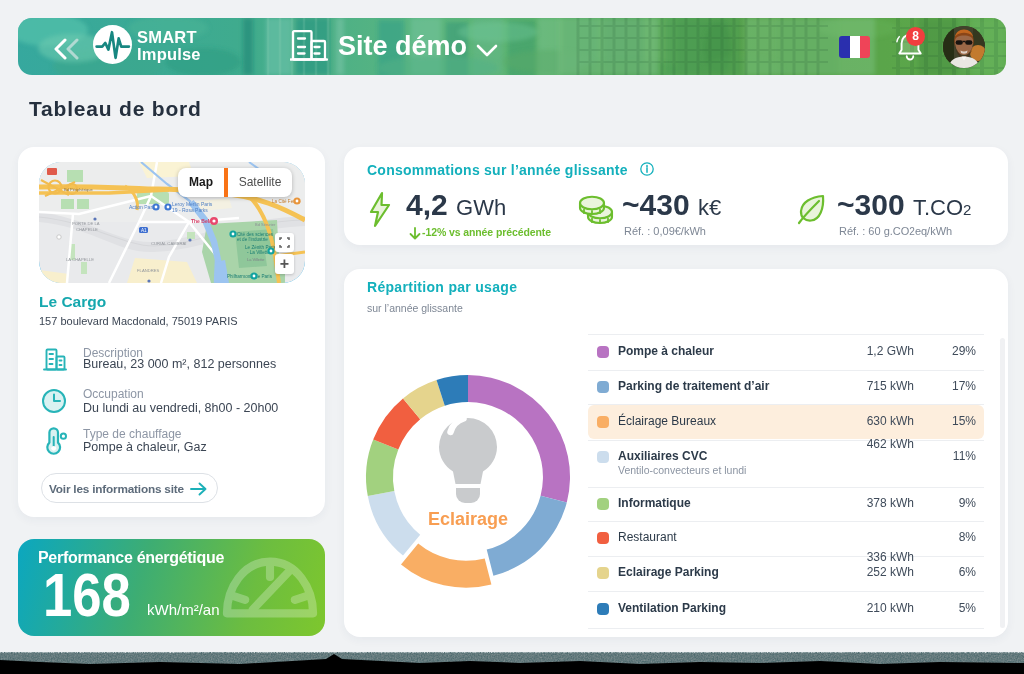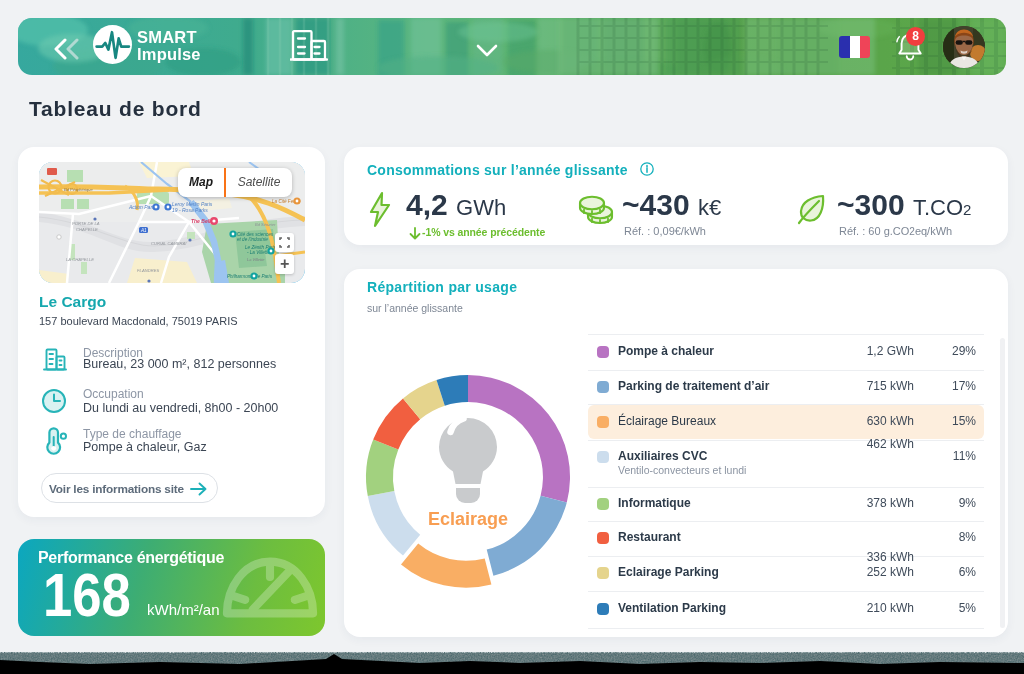--- a/index.html
+++ b/index.html
@@ -93,20 +93,21 @@
   
   <svg style="position:absolute;left:272px;top:12px" width="38" height="34" viewBox="0 0 38 34">
     <g stroke="#fff" stroke-width="2.3" fill="none" stroke-linecap="round" stroke-linejoin="round">
       <rect x="3" y="1.2" width="18.5" height="28.3" rx="1"></rect>
       <rect x="21.5" y="11" width="13.5" height="18.5" rx="1"></rect>
       <path d="M0.8 29.5 H37"></path>
       <path d="M8 8.5 H15 M8 17 H15 M8 23.5 H14.5"></path>
       <path d="M24.5 17 H29.5 M24.5 23.5 H29.5"></path>
     </g>
   </svg>
+  <div style="position:absolute;left:320px;top:12.5px;color:#fff;font-size:27px;font-weight:bold;">Site démo</div>
   <svg style="position:absolute;left:458px;top:26px" width="22" height="14" viewBox="0 0 22 14">
     <path d="M2 2 L11 11 L20 2" stroke="#fff" stroke-width="2.6" fill="none" stroke-linecap="round" stroke-linejoin="round"></path>
   </svg>
   
   <div style="position:absolute;left:821px;top:18px;width:31px;height:22px;border-radius:3px;overflow:hidden;">
     <div style="position:absolute;left:0;width:11px;height:22px;background:#2a2fae;"></div>
     <div style="position:absolute;left:11px;width:10px;height:22px;background:#fff;"></div>
     <div style="position:absolute;left:21px;width:10px;height:22px;background:#ef4458;"></div>
   </div>
   
@@ -136,21 +137,21 @@
       <path d="M17.5 24.5 Q21 26.5 24.5 24.5 L24 27 Q21 28.5 18 27 Z" fill="#e8e2da" opacity=".85"></path>
       <path d="M6 42 C6 34 13 30.5 21 30.5 C29 30.5 36 34 36 42 Z" fill="#e9e7e3"></path>
       <path d="M18.5 30.5 L21 34.5 L23.5 30.5 Z" fill="#f7f6f4"></path>
     </svg>
   </div>
 </div>
 
 <div style="position:absolute;left:29px;top:96.5px;font-size:21px;font-weight:bold;letter-spacing:.8px;color:#25303e;">Tableau de bord</div>
 
 <div class="card" style="left:18px;top:147px;width:307px;height:370px;"></div>
-<div id="mapbox" style="position:absolute;left:39px;top:162px;width:266px;height:121px;border-radius:14px;overflow:hidden;background:#0ea5e9;font-style:italic;">
+<div id="mapbox" style="position:absolute;left:39px;top:162px;width:266px;height:121px;border-radius:22px;overflow:hidden;background:#0ea5e9;">
   <svg width="266" height="121" viewBox="0 0 266 121">
     <rect width="266" height="121" fill="#e9eaec"></rect>
     <rect x="0" y="0" width="266" height="60" fill="#eceded"></rect>
 
     <path d="M0 50 C50 56 80 82 115 80 C165 76 190 58 266 54 L266 64 C190 68 168 88 115 90 C80 92 50 64 0 60 Z" fill="#e0e1e4"></path>
     <path d="M0 55 C50 60 85 84 115 84 C165 82 195 60 266 58" stroke="#d6d7da" stroke-width="1.2" fill="none"></path>
 
     <path d="M100 0 L150 0 L155 14 L108 16 Z" fill="#faf3d4"></path>
     <path d="M88 121 L96 96 L148 100 L158 121 Z" fill="#f8efcd"></path>
     <path d="M0 108 L30 112 L28 121 L0 121 Z" fill="#f8efcd"></path>
@@ -237,21 +238,21 @@
       <circle cx="110" cy="119" r="1.6" fill="#5b76b8"></circle>
       <circle cx="151" cy="78" r="1.6" fill="#5b76b8"></circle>
       <circle cx="20" cy="75" r="2.2" fill="#fff" stroke="#c9c9c9"></circle>
     </g>
     <rect x="100" y="65" width="9" height="6" rx="1.5" fill="#3e6fd0"></rect>
     <text x="102" y="70" font-size="4.6px" fill="#fff">A1</text>
   </svg>
   
   <div style="position:absolute;left:139px;top:6px;width:114px;height:29px;background:#fff;border-radius:8px;box-shadow:0 1px 4px rgba(0,0,0,.25);"></div>
   <div style="position:absolute;left:139px;top:6px;width:46px;height:29px;font-size:12px;font-weight:bold;color:#1a1a1a;text-align:center;line-height:29px;">Map</div>
-  <div style="position:absolute;left:185px;top:6px;width:68px;height:29px;font-size:12px;color:#4e4e4e;text-align:center;line-height:29px;border-left:2px solid #f97316;">Satellite</div>
+  <div style="position:absolute;left:185px;top:6px;width:68px;height:29px;font-size:12px;color:#4e4e4e;text-align:center;line-height:29px;border-left:4px solid #f97316;">Satellite</div>
   
   <div style="position:absolute;left:236px;top:71px;width:19px;height:19px;background:#fff;border-radius:3px;box-shadow:0 1px 3px rgba(0,0,0,.2);">
     <svg width="19" height="19" viewBox="0 0 19 19">
         <g stroke="#666" stroke-width="1.6" fill="none">
           <path d="M5 7 V5 H7 M12 5 H14 V7 M14 12 V14 H12 M7 14 H5 V12"></path>
         </g>
       </svg>
   </div>
   <div style="position:absolute;left:236px;top:91.5px;width:19px;height:20px;background:#fff;border-radius:3px;box-shadow:0 1px 3px rgba(0,0,0,.2);color:#555;font-size:16px;font-weight:bold;text-align:center;line-height:19px;">+</div>
 </div>
@@ -324,21 +325,21 @@
   <path d="M7 6 V10.2 M7 3.6 V4.9" stroke="#13b0bc" stroke-width="1.5" stroke-linecap="round"></path>
 </svg>
 
 <svg style="position:absolute;left:367px;top:191px" width="26" height="37" viewBox="0 0 26 37">
   <path d="M15 2 L4 21 H11 L8 35 L22 14 H14.5 Z" fill="#e9f4da" stroke="#6cbe2e" stroke-width="2.2" stroke-linejoin="round"></path>
 </svg>
 <div style="position:absolute;left:406px;top:188px;font-size:30px;font-weight:bold;color:#2b3849;">4,2 <span style="font-size:22px;font-weight:normal;">GWh</span></div>
 <svg style="position:absolute;left:409px;top:227px" width="12" height="13" viewBox="0 0 12 13">
   <path d="M6 1 V11 M1.5 7 L6 11.5 L10.5 7" stroke="#6cbe2e" stroke-width="1.8" fill="none" stroke-linecap="round" stroke-linejoin="round"></path>
 </svg>
-<div style="position:absolute;left:422px;top:226px;font-size:10.5px;font-weight:bold;letter-spacing:-.1px;color:#6cbe2e;">-1% vs année précédente</div>
+<div style="position:absolute;left:422px;top:226px;font-size:10.5px;font-weight:bold;letter-spacing:-.1px;color:#6cbe2e;">-12% vs année précédente</div>
 
 <svg style="position:absolute;left:578px;top:195px" width="37" height="30" viewBox="0 0 37 30">
   <g stroke="#6cbe2e" stroke-width="2.1" fill="#eaf4dc" stroke-linejoin="round" stroke-linecap="round">
     <path d="M10 17 V22 C10 25.3 15.4 28 22 28 C28.6 28 34 25.3 34 22 V17" fill="#eaf4dc"></path>
     <path d="M14 23.6 V27.2 M22 24.9 V28.2 M30 23.6 V27.2" fill="none" stroke-width="1.8"></path>
     <ellipse cx="22" cy="17" rx="12" ry="6.3"></ellipse>
     <path d="M2 8 V13 C2 16.3 7.4 19 14 19 C20.6 19 26 16.3 26 13 V8" fill="#eaf4dc"></path>
     <path d="M6 14.6 V18.2 M14 15.9 V19.2 M22 14.6 V18.2" fill="none" stroke-width="1.8"></path>
     <ellipse cx="14" cy="8" rx="12" ry="6.3"></ellipse>
   </g>
@@ -401,21 +402,21 @@
 <div style="position:absolute;left:597px;top:451px;width:12px;height:12px;border-radius:4px;background:#ccdded;"></div>
 <div style="position:absolute;left:618px;top:449px;font-size:12px;font-weight:bold;color:#2c3a49;">Auxiliaires CVC</div>
 <div style="position:absolute;left:618px;top:464px;font-size:10.5px;color:#8b94a2;">Ventilo-convecteurs et lundi</div>
 <div style="position:absolute;left:790px;top:437px;width:124px;text-align:right;font-size:12px;color:#3f4b5a;">462 kWh</div>
 <div style="position:absolute;left:930px;top:449px;width:46px;text-align:right;font-size:12px;color:#3f4b5a;">11%</div>
 <div style="position:absolute;left:597px;top:498px;width:12px;height:12px;border-radius:4px;background:#a2d17f;"></div>
 <div style="position:absolute;left:618px;top:496px;font-size:12px;font-weight:bold;color:#2c3a49;">Informatique</div>
 <div style="position:absolute;left:790px;top:496px;width:124px;text-align:right;font-size:12px;color:#3f4b5a;">378 kWh</div>
 <div style="position:absolute;left:930px;top:496px;width:46px;text-align:right;font-size:12px;color:#3f4b5a;">9%</div>
 <div style="position:absolute;left:597px;top:532px;width:12px;height:12px;border-radius:4px;background:#f15f40;"></div>
-<div style="position:absolute;left:618px;top:530px;font-size:12px;font-weight:bold;color:#2c3a49;">Restaurant</div>
+<div style="position:absolute;left:618px;top:530px;font-size:12px;font-weight:normal;color:#2c3a49;">Restaurant</div>
 <div style="position:absolute;left:790px;top:550px;width:124px;text-align:right;font-size:12px;color:#3f4b5a;">336 kWh</div>
 <div style="position:absolute;left:930px;top:530px;width:46px;text-align:right;font-size:12px;color:#3f4b5a;">8%</div>
 <div style="position:absolute;left:597px;top:567px;width:12px;height:12px;border-radius:4px;background:#e5d48d;"></div>
 <div style="position:absolute;left:618px;top:565px;font-size:12px;font-weight:bold;color:#2c3a49;">Eclairage Parking</div>
 <div style="position:absolute;left:790px;top:565px;width:124px;text-align:right;font-size:12px;color:#3f4b5a;">252 kWh</div>
 <div style="position:absolute;left:930px;top:565px;width:46px;text-align:right;font-size:12px;color:#3f4b5a;">6%</div>
 <div style="position:absolute;left:597px;top:603px;width:12px;height:12px;border-radius:4px;background:#2d7cb8;"></div>
 <div style="position:absolute;left:618px;top:601px;font-size:12px;font-weight:bold;color:#2c3a49;">Ventilation Parking</div>
 <div style="position:absolute;left:790px;top:601px;width:124px;text-align:right;font-size:12px;color:#3f4b5a;">210 kWh</div>
 <div style="position:absolute;left:930px;top:601px;width:46px;text-align:right;font-size:12px;color:#3f4b5a;">5%</div>

